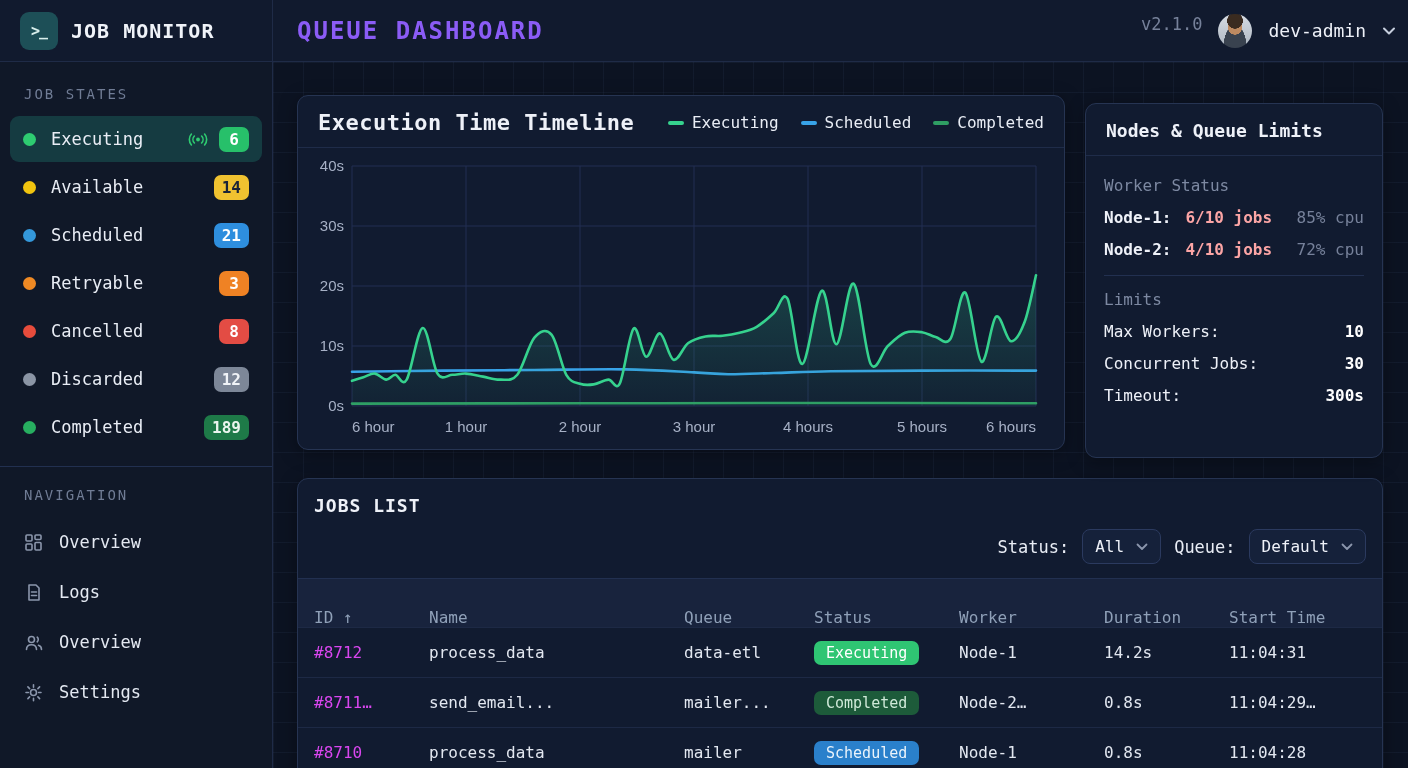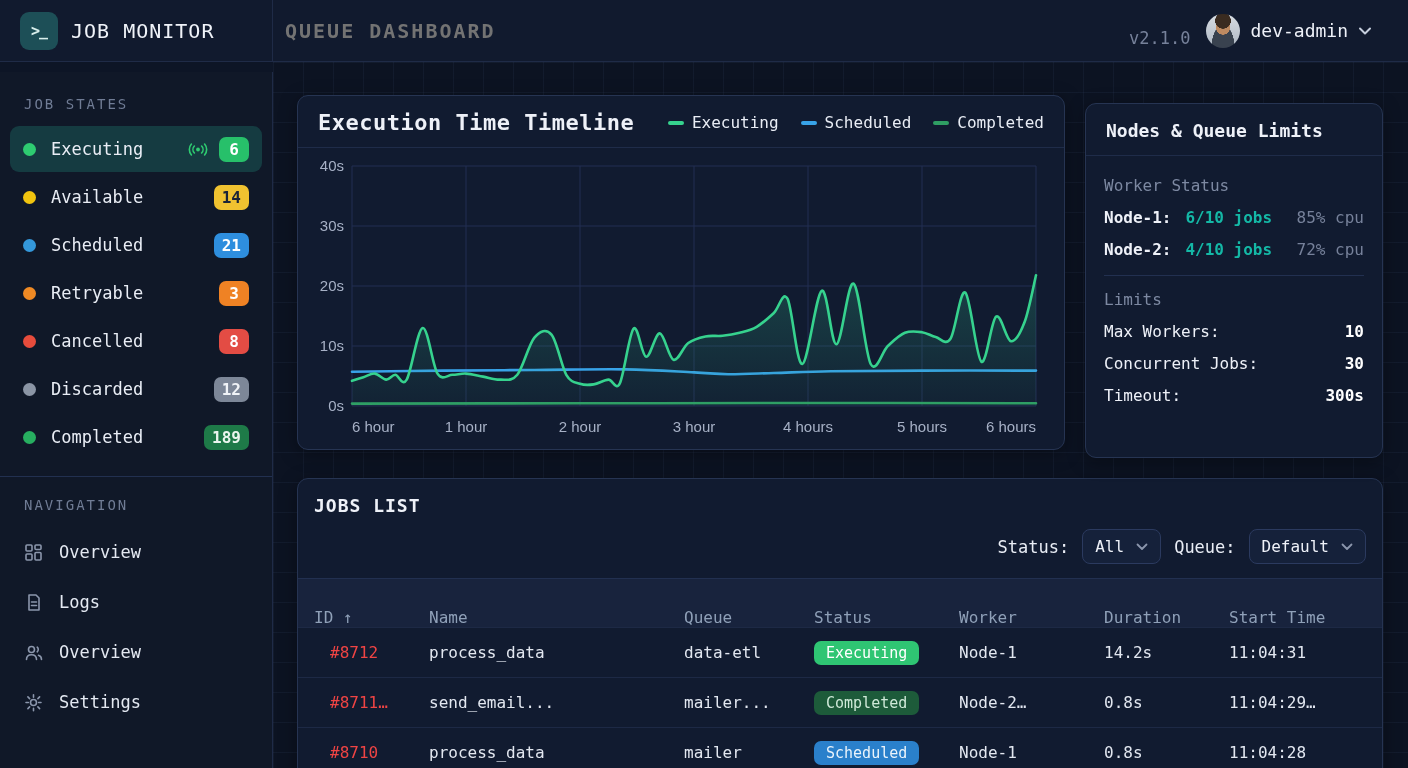--- a/index.html
+++ b/index.html
@@ -17,38 +17,38 @@
   }
   .brand {
     width:273px; height:100%; display:flex; align-items:center; gap:13px;
     padding-left:20px; border-right:1px solid #1f2b47; flex:0 0 auto;
   }
   .logo-box {
     width:38px; height:38px; border-radius:9px; background:#1d4f57;
     display:flex; align-items:center; justify-content:center;
     color:#d9efec; font-weight:bold; font-size:15px; letter-spacing:-1px;
   }
-  .brand-title { font-size:20px; font-weight:normal; letter-spacing:1px; color:#f0f3f9; }
-  .page-title { font-size:20px; font-weight:bold; letter-spacing:2px; margin-left:12px; color:#737373; }
-  .header-right { margin-left:auto; display:flex; align-items:flex-end; gap:16px; padding-right:36px; }
+  .brand-title { font-size:20px; font-weight:bold; letter-spacing:1px; color:#f0f3f9; }
+  .page-title { font-size:24px; font-weight:bold; letter-spacing:2px; margin-left:24px; color:#8b5cf6; }
+  .header-right { margin-left:auto; display:flex; align-items:flex-start; gap:16px; padding-right:12px; }
   .version { color:#76819a; font-size:17px; }
-  .user-menu { display:flex; align-items:center; gap:10px; cursor:pointer; }
+  .user-menu { display:flex; align-items:center; gap:16px; cursor:pointer; }
   .avatar {
     width:34px; height:34px; border-radius:50%;
     background:
       radial-gradient(circle at 50% 20%, #3a2b20 0 24%, transparent 25%),
       radial-gradient(circle at 50% 40%, #bd8a61 0 26%, transparent 27%),
       radial-gradient(ellipse at 50% 102%, #39424f 0 48%, transparent 49%),
       linear-gradient(#d7dce2,#aeb7c3);
   }
   .user-name { font-size:18px; color:#eef1f8; }
   .chev { stroke:#c6cedd; fill:none; stroke-width:2; stroke-linecap:round; stroke-linejoin:round; }
   
   .sidebar {
-    position:absolute; top:72px; left:0; bottom:0; width:273px;
+    position:absolute; top:62px; left:0; bottom:0; width:273px;
     background:#101828; border-right:1px solid #1f2b47; padding-top:24px;
   }
   .side-label {
     color:#707c95; font-size:14px; letter-spacing:2px; margin:0 0 14px 24px;
   }
   .state-item {
     height:46px; margin:2px 10px; padding:0 13px; border-radius:9px;
     display:flex; align-items:center; gap:15px; cursor:pointer;
   }
   .state-item.active { background:#153b41; }
@@ -93,21 +93,21 @@
   .legend-label { font-size:16px; color:#e9edf5; }
   .chart-body { flex:1; padding:6px 10px 2px 8px; }
   
   .nodes-card { width:298px; height:355px;margin-top:8px; }
   .nodes-head { padding:16px 20px 14px; border-bottom:1px solid #1f2c49; }
   .nodes-title { font-size:18px; font-weight:bold; color:#eef1f8; }
   .nodes-body { padding:6px 18px; font-size:16px; }
   .sub-label { color:#7d89a2; font-size:16px; margin:14px 0 4px; }
   .node-row { display:flex; align-items:center; margin:13px 0; white-space:nowrap; }
   .node-name { color:#eef1f8; font-weight:bold; }
-  .node-jobs { color:#14b8a6; font-weight:bold; margin-left:14px; }
+  .node-jobs { color:#fca5a5; font-weight:bold; margin-left:14px; }
   .node-cpu { color:#76819a; margin-left:auto; }
   .nodes-divider { border-top:1px solid #223050; margin:16px 0 2px; }
   .limit-row { display:flex; margin:13px 0; }
   .limit-label { color:#eef1f8; }
   .limit-value { margin-left:auto; color:#ffffff; font-weight:bold; }
   
   .jobs-card { margin-top:20px; height:380px; overflow:hidden; }
   .jobs-title { font-size:18px; font-weight:bold; letter-spacing:1px; padding:16px 16px 0; color:#eef1f8; }
   .jobs-controls { display:flex; align-items:center; padding:13px 16px 14px; }
   .search-wrap { position:relative; }
@@ -128,21 +128,21 @@
   
   .jobs-table { width:100%; }
   .t-row {
     display:grid; grid-template-columns:115px 255px 130px 145px 145px 125px 1fr;
     align-items:center; height:50px; padding-left:16px;
     border-bottom:1px solid #1d2945;
   }
   .t-head { background:#18233d; color:#8fa0b8; font-size:16px; border-top:1px solid #223050; }
   .t-head .t-cell { cursor:pointer;margin-top:29px; }
   .t-body .t-row { font-size:16px; color:#e2e7f0; cursor:pointer; }
-  .cell-id { color:#ef4444;margin-left:16px; }
+  .cell-id { color:#d946ef; }
   .status-badge {
     display:inline-block; padding:3px 12px; border-radius:7px; font-size:15px;
   }
 </style>
 </head>
 <body>
 
 <div class="header">
   <div class="brand">
     <div class="logo-box">&gt;_</div>

